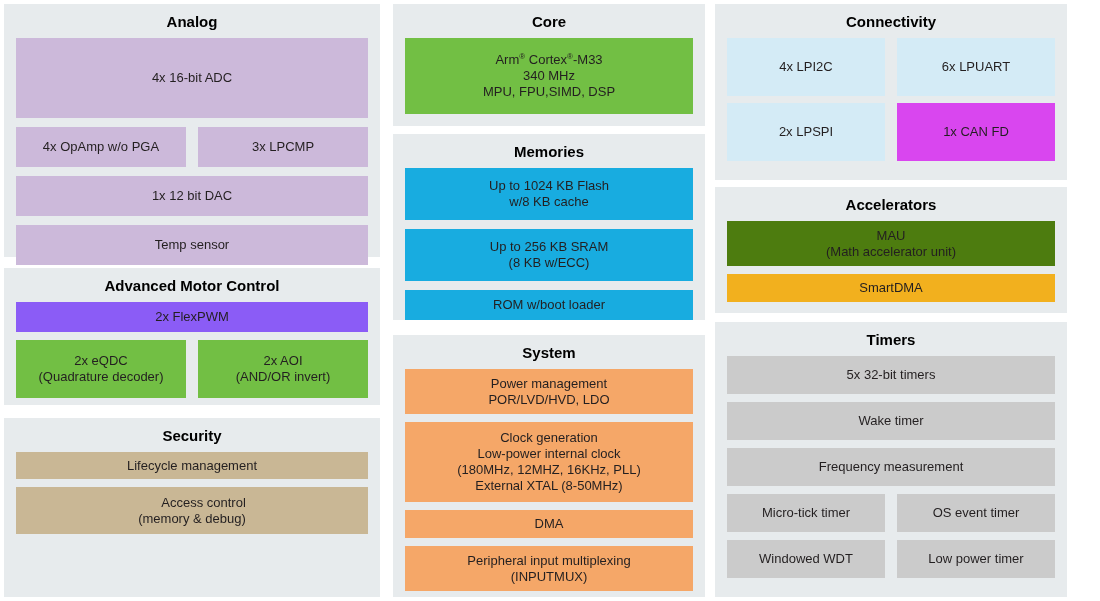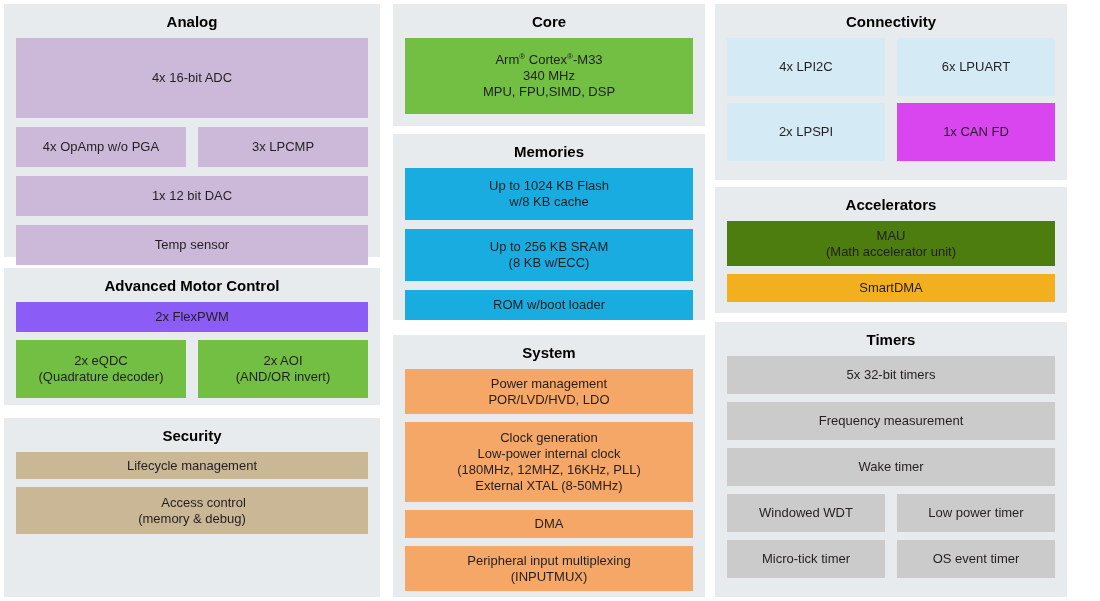--- a/index.html
+++ b/index.html
@@ -192,39 +192,39 @@
       </div>
     </section>
 
     <section class="panel timers" style="background-color: rgb(231, 235, 237);">
       <div class="ptitle">Timers</div>
       <div class="blocks">
         <div class="block h38" style="background-color: rgb(203, 203, 203);">
             <div>5x 32-bit timers</div>
           </div>
         <div class="block h38" style="background-color: rgb(203, 203, 203);">
+            <div>Wake timer</div>
+          </div>
+        <div class="block h38" style="background-color: rgb(203, 203, 203);">
             <div>Frequency measurement</div>
           </div>
-        <div class="block h38" style="background-color: rgb(203, 203, 203);">
-            <div>Wake timer</div>
-          </div>
+        <div class="row">
+          <div class="block h38" style="background-color: rgb(203, 203, 203);">
+              <div>Micro-tick timer</div>
+            </div>
+          <div class="block h38" style="background-color: rgb(203, 203, 203);">
+              <div>OS event timer</div>
+            </div>
+        </div>
         <div class="row">
           <div class="block h38" style="background-color: rgb(203, 203, 203);">
               <div>Windowed WDT</div>
             </div>
           <div class="block h38" style="background-color: rgb(203, 203, 203);">
               <div>Low power timer</div>
             </div>
         </div>
-        <div class="row">
-          <div class="block h38" style="background-color: rgb(203, 203, 203);">
-              <div>Micro-tick timer</div>
-            </div>
-          <div class="block h38" style="background-color: rgb(203, 203, 203);">
-              <div>OS event timer</div>
-            </div>
-        </div>
       </div>
     </section>
 
   </div>
 
 </div>
 
 </body></html>

